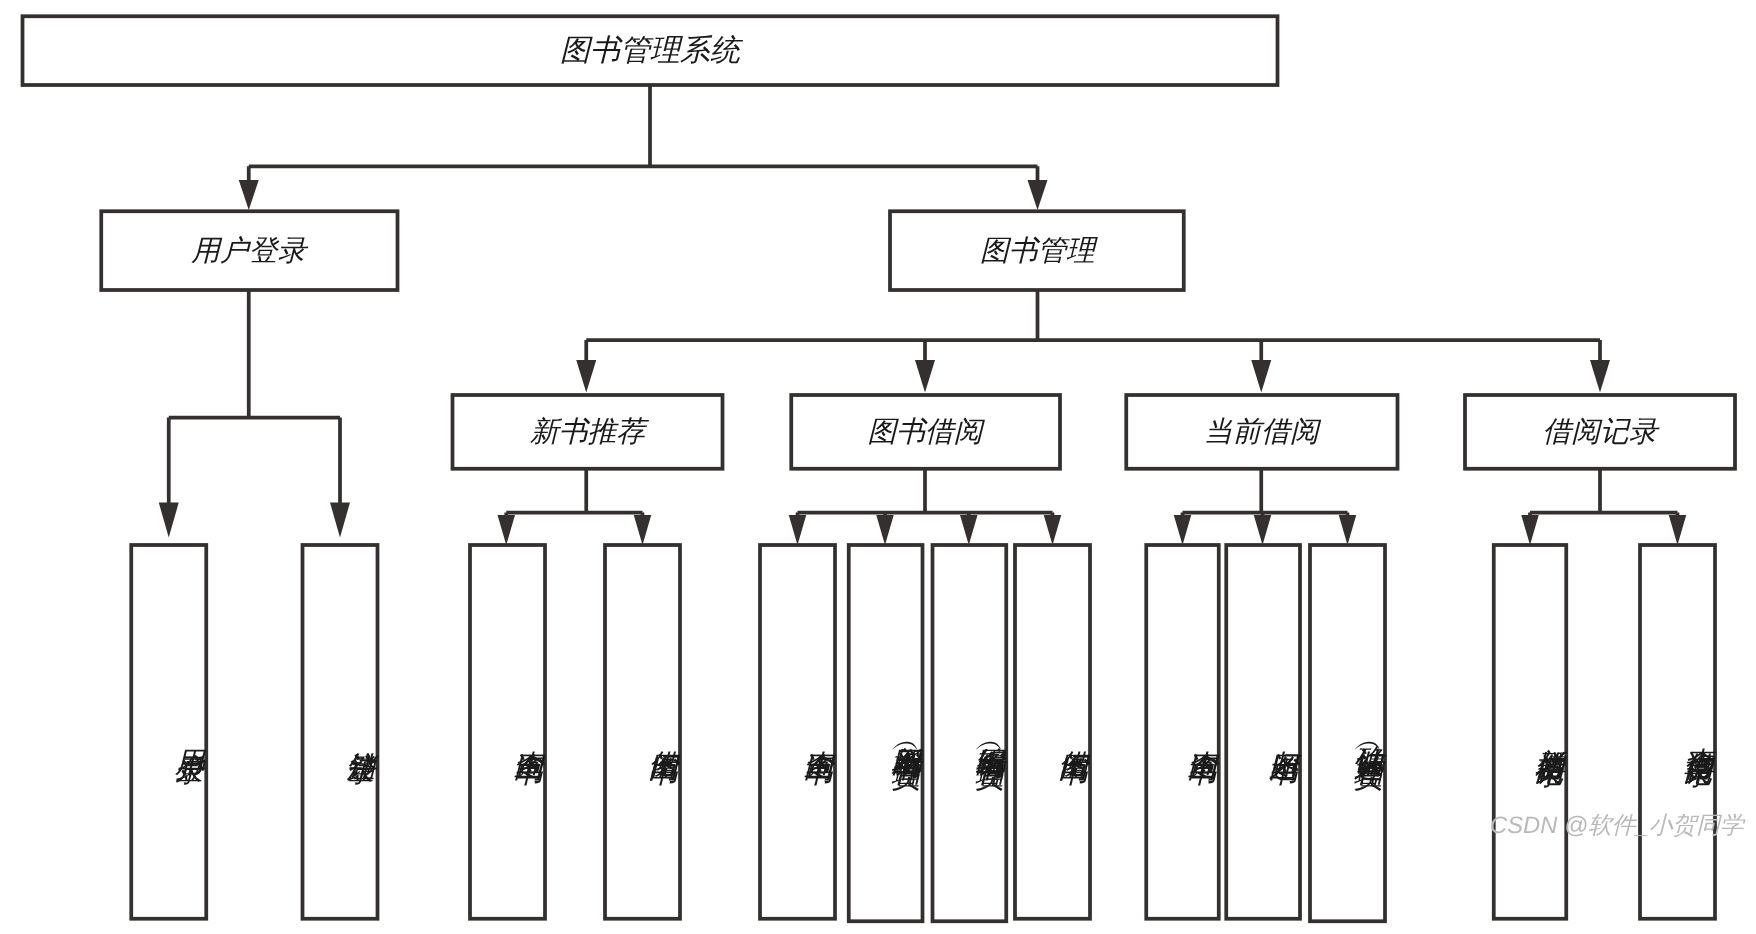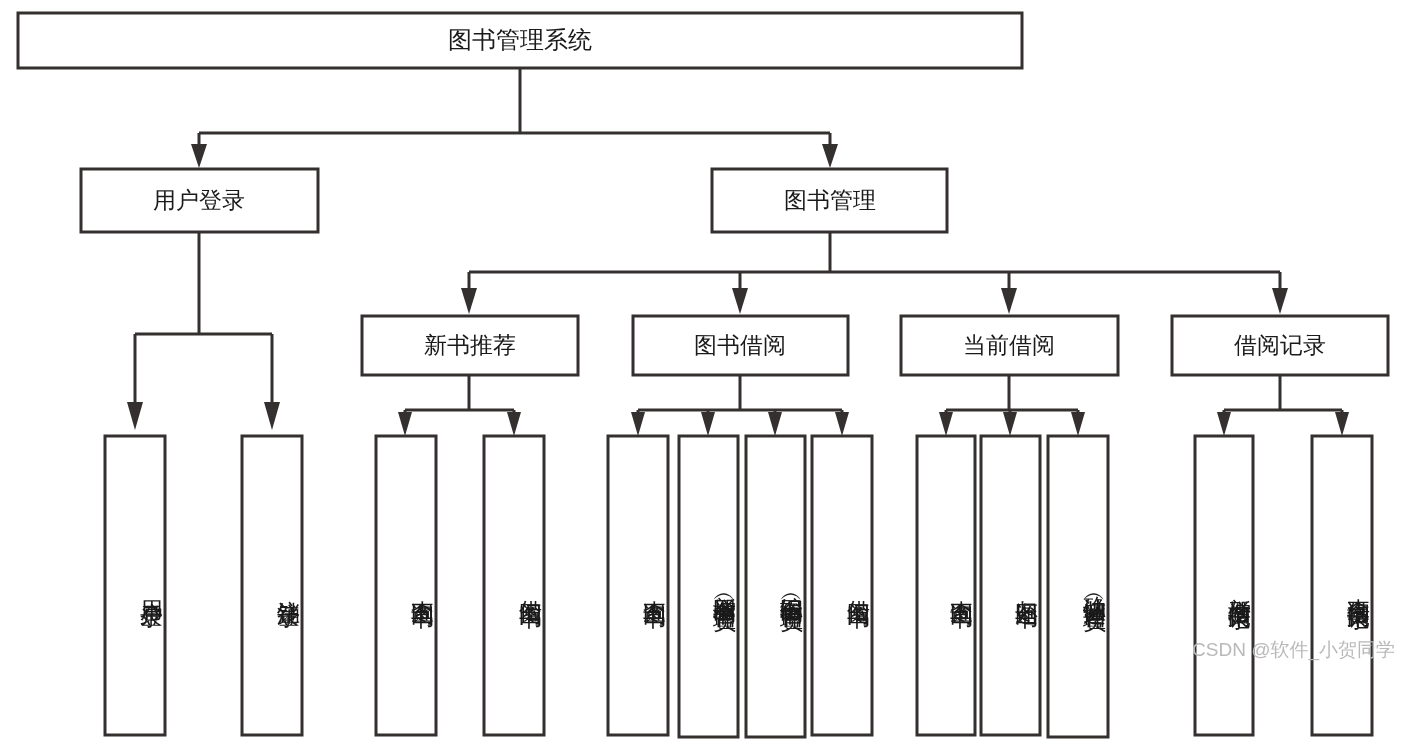--- a/index.html
+++ b/index.html
@@ -13,20 +13,21 @@
     font-family: "Liberation Sans", "DejaVu Sans", sans-serif;
     overflow: hidden;
     position: relative;
   }
   #diagram-root {
     position: absolute;
     left: 0;
     top: 0;
     width: 1405px;
     height: 679px;
+    font-style: italic;
   }
   svg.diagram {
     display: block;
     width: 1405px;
     height: 747px;
   }
   .node-rect {
     fill: #ffffff;
     stroke: #33302f;
     stroke-width: 3;
@@ -59,21 +60,21 @@
     line-height: 1.18;
     color: #1a1a1a;
     letter-spacing: 2px;
     text-align: center;
     white-space: nowrap;
     pointer-events: none;
   }
   #watermark {
     position: absolute;
     right: 10px;
-    bottom: 16px;
+    bottom: 6px;
     font-family: "Liberation Sans", "DejaVu Sans", sans-serif;
     font-size: 19px;
     color: #b9b9b9;
     white-space: nowrap;
     pointer-events: none;
   }
 </style>
 </head>
 <body>
 

